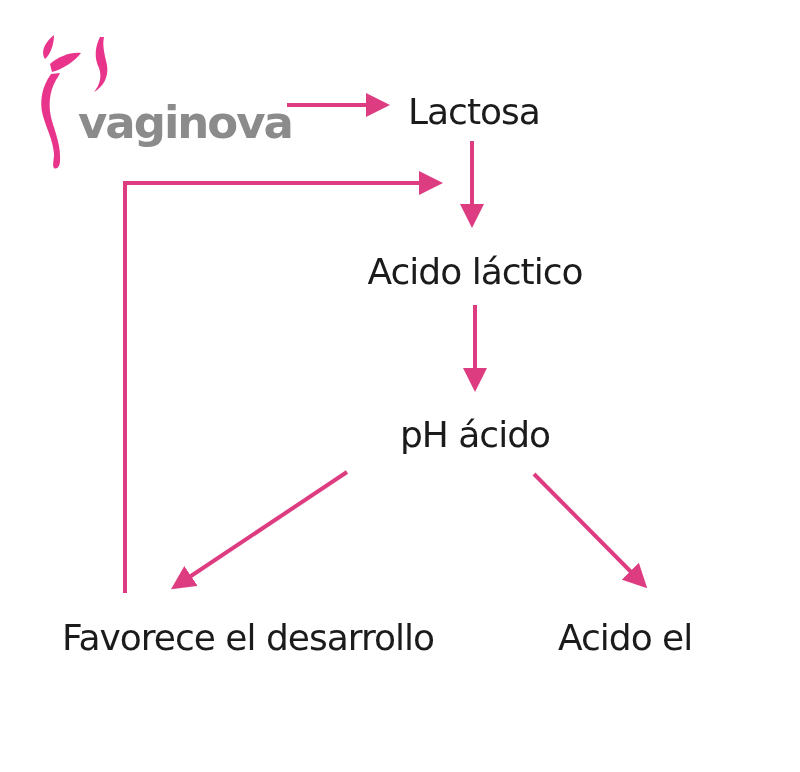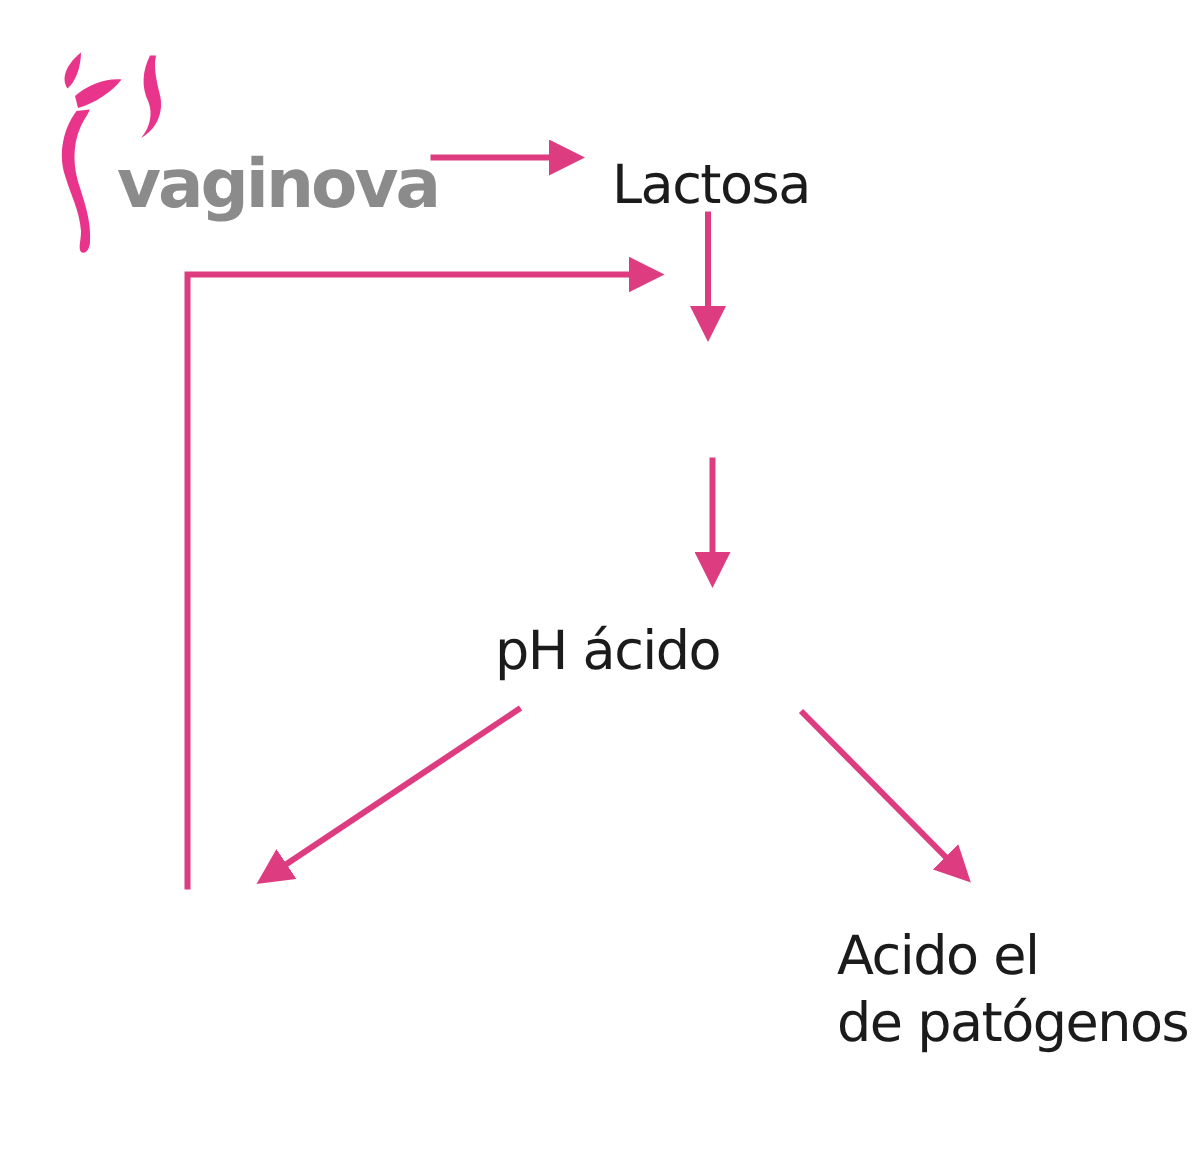--- a/index.html
+++ b/index.html
@@ -25,23 +25,23 @@
   .brand{
     position:absolute;left:78px;top:100px;
     font-size:45px;font-weight:bold;letter-spacing:-2px;
     color:var(--color-logo_gray);line-height:1;
   }
   
   .node{
     position:absolute;color:var(--color-text);
     font-size:36px;line-height:1.26;letter-spacing:-1px;white-space:nowrap;
   }
-  .node-lactosa{left:408px;top:101px;}
+  .node-lactosa{left:408px;top:89px;}
   .node-acido{left:330px;top:249px;width:290px;text-align:center;}
-  .node-ph{left:330px;top:412px;width:290px;text-align:left;}
+  .node-ph{left:330px;top:412px;width:290px;text-align:center;}
   .node-favorece{left:62px;top:615px;}
   .node-inhibe{left:558px;top:615px;}
 </style>
 </head>
 <body>
 
 <div class="stage">
 
   <svg class="arrows" viewBox="0 0 800 772" xmlns="http://www.w3.org/2000/svg">
     <defs>
@@ -61,24 +61,25 @@
     <path d="M16,7 C7,14 2,24 7,31 C12,27 16,17 16,7 Z"></path>
     <path d="M12,36 C20,29 32,24 43,25 C37,33 25,41 14,44 Z"></path>
     <path d="M13,46 C4,58 1,74 5,88 C9,102 15,112 16,126 C16,133 14,137 16,140 C19,142 22,138 22,133 C23,119 18,106 14,93 C10,79 11,64 18,52 C20,49 21,47 22,45 Z"></path>
     <path d="M62,9 C57,19 56,30 61,40 C64,48 62,57 56,64 C65,59 71,49 69,37 C67,28 64,18 66,9 Z"></path>
   </svg>
 
   <span class="brand">vaginova</span>
 
   <div class="node node-lactosa">Lactosa</div>
 
+  <div class="node node-acido">Acido láctico</div>
 
   <div class="node node-ph">pH ácido</div>
 
   <div class="node node-favorece">
+    <div>Favorece el desarrollo</div>
   </div>
 
   <div class="node node-inhibe">
     <div>Acido el</div>
-    <div>de patógenos</div>
   </div>
 
 </div>
 
 </body></html>

